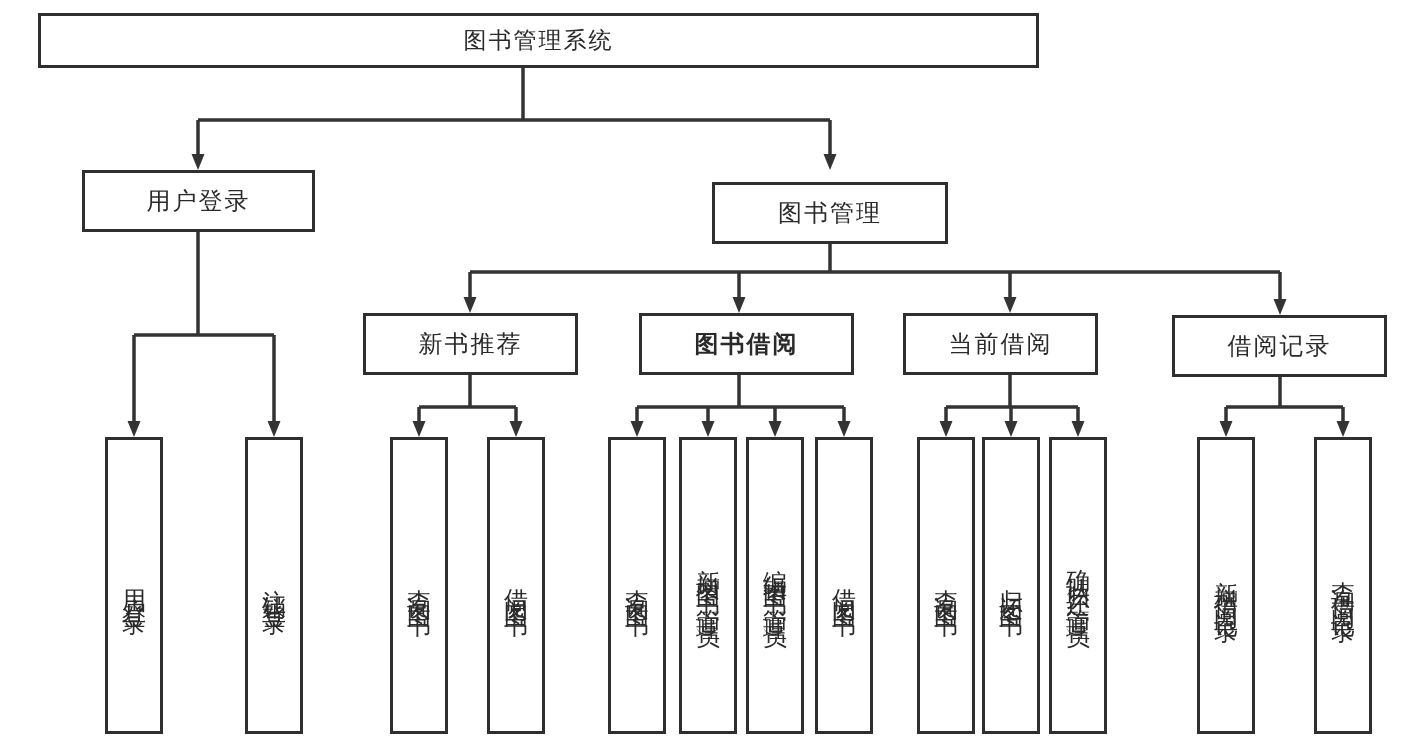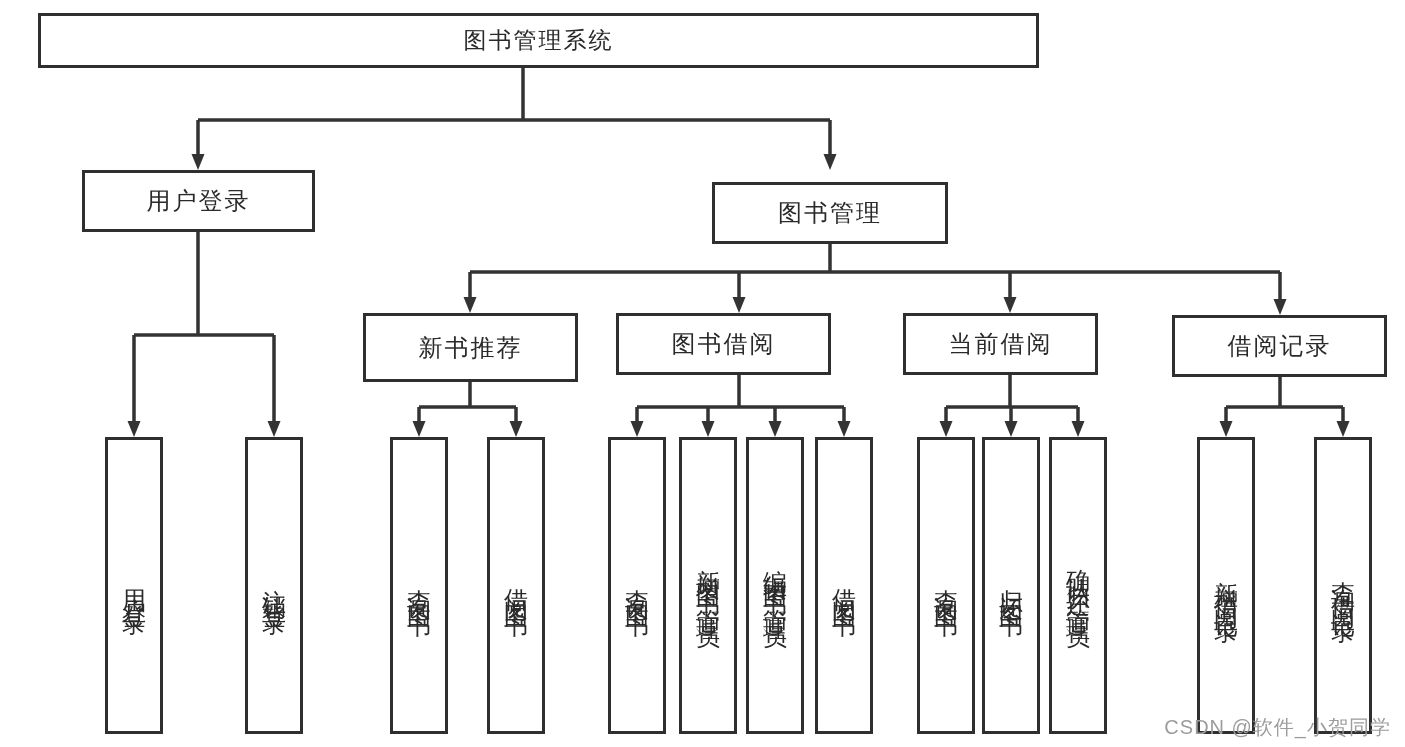--- a/index.html
+++ b/index.html
@@ -46,22 +46,22 @@
     text-orientation: mixed;
     font-size: 24px;
     line-height: 1;
     letter-spacing: 8px;
     white-space: nowrap;
   }
   
   .n-root  { left: 38px;   top: 13px;  width: 1001px; height: 55px; }
   .n-l2a   { left: 82px;   top: 170px; width: 233px;  height: 62px; }
   .n-l2b   { left: 712px;  top: 170px; width: 236px;  height: 62px; margin-top: 12px; }
-  .n-l3a   { left: 363px;  top: 313px; width: 215px;  height: 69px; }
-  .n-l3b   { left: 616px;  top: 313px; width: 215px;  height: 62px; }
+  .n-l3a   { left: 363px;  top: 313px; width: 215px;  height: 62px; }
+  .n-l3b   { left: 639px;  top: 313px; width: 215px;  height: 62px; font-weight: bold; }
   .n-l3c   { left: 903px;  top: 313px; width: 195px;  height: 62px; }
   .n-l3d   { left: 1172px; top: 315px; width: 215px;  height: 62px; }
   .leaf    { top: 437px; width: 58px; height: 297px; }
   .lf-1a { left: 105px; }  .lf-1b { left: 245px; }
   .lf-2a { left: 390px; }  .lf-2b { left: 487px; }
   .lf-3a { left: 608px; }  .lf-3b { left: 679px; }
   .lf-3c { left: 746px; }  .lf-3d { left: 815px; }
   .lf-4a { left: 917px; }  .lf-4b { left: 982px; }  .lf-4c { left: 1049px; }
   .lf-5a { left: 1197px; } .lf-5b { left: 1314px; }
   .watermark {
@@ -191,15 +191,14 @@
     <span class="vlabel">确认归还（管理员）</span>
   </div>
 
   <div class="box leaf lf-5a">
     <span class="vlabel">新增借阅记录</span>
   </div>
   <div class="box leaf lf-5b">
     <span class="vlabel">查询借阅记录</span>
   </div>
 
-  <div class="watermark">CSDN @软件_小贺同学</div>
 
 </div>
 
 </body></html>

